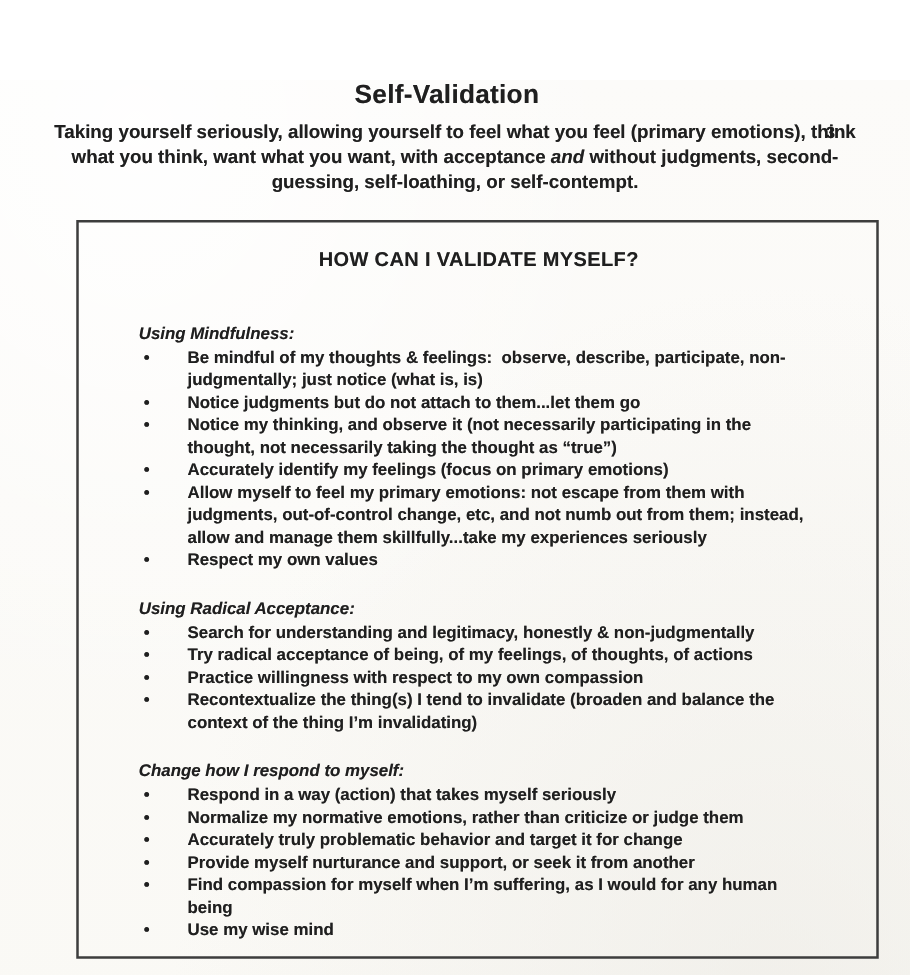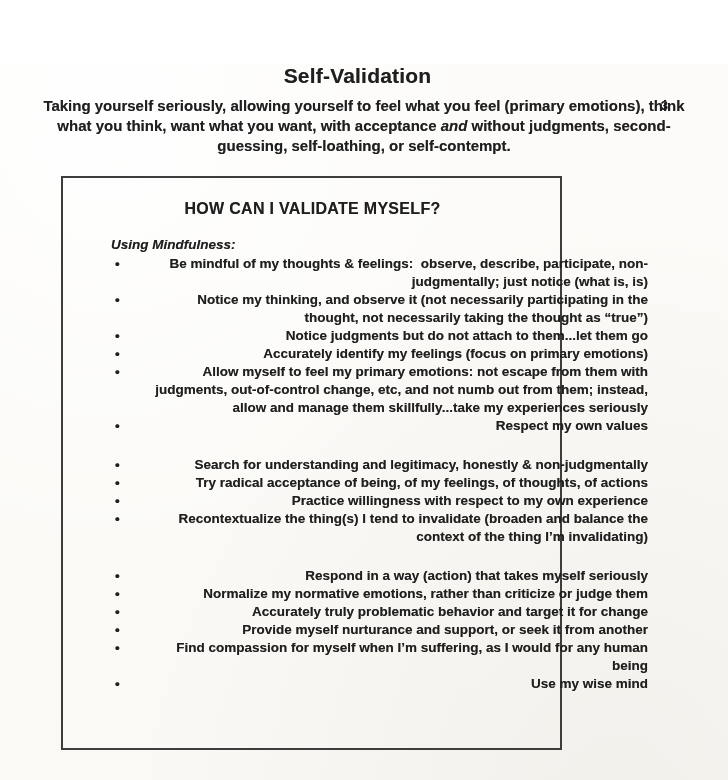--- a/index.html
+++ b/index.html
@@ -40,55 +40,54 @@
   .intro{
     width:668px;
     margin:8px auto 0 auto;
     text-align:center;
     font-size:15px;
     line-height:20px;
   }
   .intro em{font-style:italic;}
   .box{
     box-sizing:border-box;
-    width:501px;
+    width:642px;
     min-height:574px;
     margin:20px 0 0 61px;
     border:2px solid var(--box-border);
     padding:14px 18px 12px 48px;
     background:transparent;
   }
   .box-heading{
     text-align:center;
     font-size:16px;
     line-height:18px;
     margin:8px 28px 0 0;
     letter-spacing:0.3px;
   }
   .section{margin-top:21px;}
-  .section:first-of-type{margin-top:18px;}
+  .section:first-of-type{margin-top:40px;}
   .section-heading{
     font-style:italic;
     font-size:13.5px;
     line-height:18px;
   }
   ul.bullets{
     list-style:none;
     margin:1px 0 0 0;
     padding:0;
     width:537px;
   }
   ul.bullets li{
     position:relative;
     box-sizing:border-box;
     padding-left:39px;
     font-size:13.5px;
     line-height:18px;
     white-space:pre-wrap;
-    text-align:right;
   }
   ul.bullets li::before{
     content:"\2022";
     position:absolute;
     left:4px;top:0;
     font-size:13.5px;
   }
 </style>
 </head>
 <body>
@@ -105,36 +104,38 @@
     <span>without judgments, second-guessing, self-loathing, or self-contempt.</span>
   </p>
 
   <div class="box">
     <div class="box-heading txt">HOW CAN I VALIDATE MYSELF?</div>
     <div id="sections">
         <div class="section">
           <div class="section-heading txt">Using Mindfulness:</div>
           <ul class="bullets">
             <li class="txt">Be mindful of my thoughts &amp; feelings:  observe, describe, participate, non-judgmentally; just notice (what is, is)</li>
+            <li class="txt">Notice judgments but do not attach to them...let them go</li>
             <li class="txt">Notice my thinking, and observe it (not necessarily participating in the thought, not necessarily taking the thought as “true”)</li>
-            <li class="txt">Notice judgments but do not attach to them...let them go</li>
             <li class="txt">Accurately identify my feelings (focus on primary emotions)</li>
             <li class="txt">Allow myself to feel my primary emotions: not escape from them with judgments, out-of-control change, etc, and not numb out from them; instead, allow and manage them skillfully...take my experiences seriously</li>
             <li class="txt">Respect my own values</li>
           </ul>
         </div>
         <div class="section">
+          <div class="section-heading txt">Using Radical Acceptance:</div>
           <ul class="bullets">
             <li class="txt">Search for understanding and legitimacy, honestly &amp; non-judgmentally</li>
             <li class="txt">Try radical acceptance of being, of my feelings, of thoughts, of actions</li>
-            <li class="txt">Practice willingness with respect to my own experience</li>
+            <li class="txt">Practice willingness with respect to my own compassion</li>
             <li class="txt">Recontextualize the thing(s) I tend to invalidate (broaden and balance the context of the thing I’m invalidating)</li>
           </ul>
         </div>
         <div class="section">
+          <div class="section-heading txt">Change how I respond to myself:</div>
           <ul class="bullets">
             <li class="txt">Respond in a way (action) that takes myself seriously</li>
             <li class="txt">Normalize my normative emotions, rather than criticize or judge them</li>
             <li class="txt">Accurately truly problematic behavior and target it for change</li>
             <li class="txt">Provide myself nurturance and support, or seek it from another</li>
             <li class="txt">Find compassion for myself when I’m suffering, as I would for any human being</li>
             <li class="txt">Use my wise mind</li>
           </ul>
         </div>
       </div>

